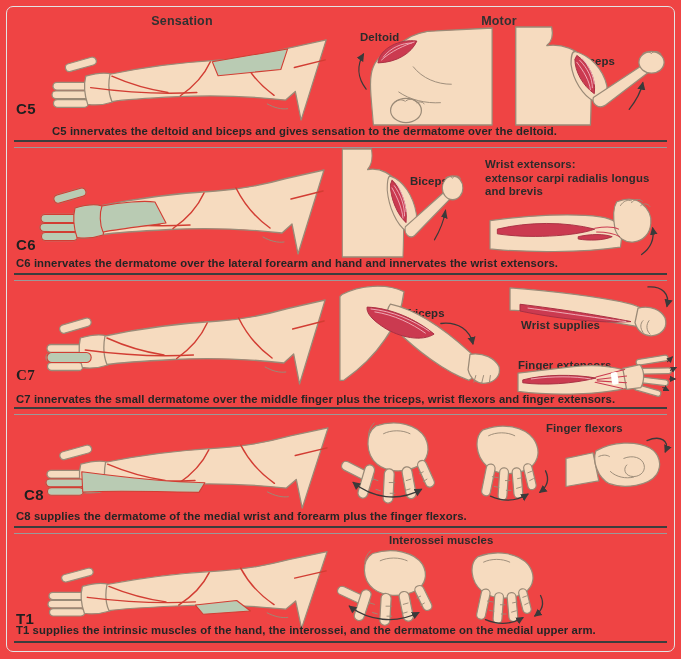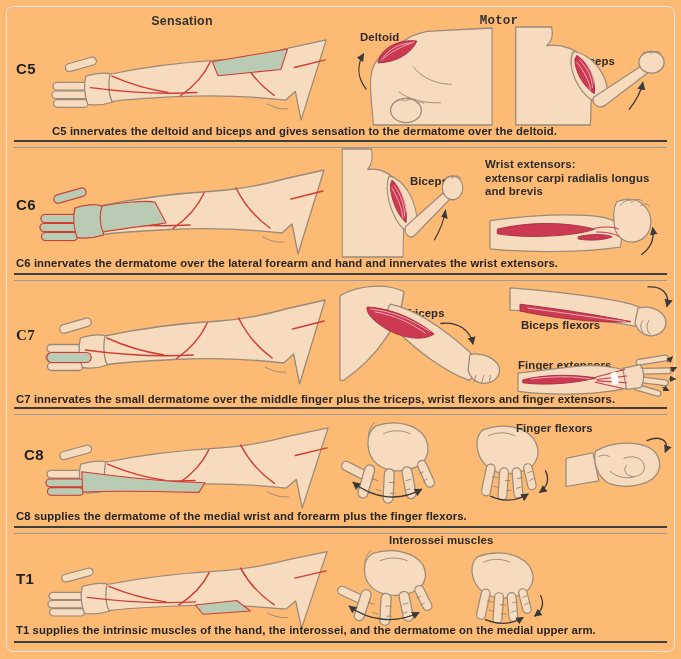--- a/index.html
+++ b/index.html
@@ -1,22 +1,22 @@
 <!DOCTYPE html>
 <html style="--skin: #f6dbbf; --skin-shade: #ecc9a4; --outline: #9a8a77; --dermatome-green: #b9cbb3; --dermatome-line-red: #d23d33; --muscle-red: #cb3a50; --muscle-dark: #a72f42; --muscle-light: #f2b9c3; --arrow: #3a3a3a; --text: #262626; --divider-dark: #3d3d3d; --divider-light: #9a9a9a; --card-border: #e3e3e3;"><head>
 <meta charset="utf-8">
 <style>
   html,body{margin:0;padding:0;background:#fff;}
-  #page{position:relative;width:681px;height:659px;background:#fdba74;overflow:hidden;
+  #page{position:relative;width:681px;height:659px;background:#ef4444;overflow:hidden;
         font-family:"Liberation Sans",sans-serif;color:var(--text,#262626);}
   .card{position:absolute;left:6px;top:6px;right:6px;bottom:7px;
         border:1px solid var(--card-border,#e3e3e3);border-radius:7px;}
   .abs{position:absolute;}
   .colhead{font-size:12.5px;font-weight:bold;color:#313131;text-align:center;letter-spacing:.2px;}
-  .rootlbl{font-size:15px;font-weight:bold;color:#1f1f1f;letter-spacing:.3px;}
+  .rootlbl{font-size:15px;font-weight:bold;color:#1f1f1f;letter-spacing:.3px;margin-top:40px;}
   .figlbl{font-size:11.4px;font-weight:bold;color:#2b2b2b;letter-spacing:.1px;line-height:13.5px;white-space:pre-line;}
   .caption{font-size:11.3px;font-weight:bold;color:#252525;letter-spacing:.1px;white-space:nowrap;}
   .div-a{border-top:2px solid var(--divider-dark,#3d3d3d);height:0;}
   .div-b{border-top:1px solid var(--divider-light,#9a9a9a);height:0;}
   svg.fig{position:absolute;overflow:visible;}
   .skin{fill:var(--skin,#f6dbbf);stroke:var(--outline,#9a8a77);stroke-width:1.3;stroke-linejoin:round;stroke-linecap:round;}
   .sline{fill:none;stroke:var(--outline,#9a8a77);stroke-width:1;stroke-linecap:round;}
   .dline{fill:none;stroke:var(--dermatome-line-red,#d23d33);stroke-width:1.5;stroke-linecap:round;}
   .green{fill:var(--dermatome-green,#b9cbb3);stroke:var(--dermatome-line-red,#d23d33);stroke-width:1.1;stroke-linejoin:round;}
   .muscle{fill:var(--muscle-red,#cb3a50);stroke:var(--muscle-dark,#a72f42);stroke-width:1;stroke-linejoin:round;}
@@ -152,21 +152,21 @@
         <path class="skin" d="M0,26 L28,20 L34,50 L0,56 Z"></path>
         <path class="skin" d="M31,18 C48,8 73,7 87,15 C97,21 100,33 94,43 C86,55 61,59 45,53 C33,47 27,29 31,18 Z"></path>
         <path class="sline" d="M60,26 C69,22 79,25 81,33 C83,41 75,47 67,45 C61,43.5 59,37 63,33 M46,40 C52,46 62,48 70,46"></path>
         <path class="sline" d="M34,24 C38,22 42,22 45,24"></path>
         <path class="arrow" marker-end="url(#ah)" d="M84,7 C98,1 108,7 103,19"></path>
       </g>
     </defs>
   </svg>
 
   <div class="abs colhead" style="left:146px;top:14px;width:72px;">Sensation</div>
-  <div class="abs colhead" style="left:468px;top:14px;width:62px;font-family:Liberation Mono, monospace;">Motor</div>
+  <div class="abs colhead" style="left:468px;top:14px;width:62px;">Motor</div>
 
   <section>
     <div class="abs rootlbl" style="left:16px;top:60px;">C5</div>
     <svg class="fig" style="left:52px;top:36px;" width="280" height="88" viewBox="0 0 290 92" preserveAspectRatio="none">
       <use href="#g-arm"></use>
       <path class="green" d="M166,27 L244,13.5 L237,35 L172,41.5 Z"></path>
     </svg>
     <div class="abs figlbl" style="left:360px;top:31px;">Deltoid</div>
     <svg class="fig" style="left:348px;top:28px;" width="145" height="97" viewBox="0 0 160 100" preserveAspectRatio="none">
         <use href="#g-deltoid"></use>
@@ -211,21 +211,21 @@
   <section>
     <div class="abs rootlbl" style="left:16px;top:327px;font-family:Liberation Serif, serif;">C7</div>
     <svg class="fig" style="left:46px;top:296px;" width="285" height="92" viewBox="0 0 290 92" preserveAspectRatio="none">
       <use href="#g-arm"></use>
       <rect class="green" x="1" y="56.5" width="45" height="10" rx="5"></rect>
     </svg>
     <div class="abs figlbl" style="left:404px;top:307px;">Triceps</div>
     <svg class="fig" style="left:338px;top:283px;" width="165" height="106" viewBox="0 0 170 110" preserveAspectRatio="none">
         <use href="#g-triceps"></use>
       </svg>
-    <div class="abs figlbl" style="left:521px;top:319px;">Biceps flexors</div>
+    <div class="abs figlbl" style="left:521px;top:319px;">Wrist supplies</div>
     <svg class="fig" style="left:510px;top:284px;" width="160" height="54" viewBox="0 0 160 56" preserveAspectRatio="none">
         <use href="#g-wristflex"></use>
       </svg>
     <div class="abs figlbl" style="left:518px;top:343px;margin-top:16px;">Finger extensors</div>
     <svg class="fig" style="left:518px;top:356px;" width="160" height="44" viewBox="0 0 168 46" preserveAspectRatio="none">
         <use href="#g-fingerext"></use>
       </svg>
     <div class="abs caption" style="left:16px;top:393px;">C7 innervates the small dermatome over the middle finger plus the triceps, wrist flexors and finger extensors.</div>
     <div class="abs div-a" style="left:14px;right:14px;top:407px;"></div>
     <div class="abs div-b" style="left:14px;right:14px;top:414px;"></div>
@@ -240,21 +240,21 @@
         <rect x="1.5" y="66.5" width="36" height="8" rx="4"></rect>
         <path d="M36,50 C80,56 120,60.5 160,61.5 L154,71.5 C115,70.5 70,69.5 37,71 Z"></path>
       </g>
     </svg>
     <svg class="fig" style="left:342px;top:420px;" width="118" height="86" viewBox="0 0 125 88" preserveAspectRatio="none">
         <use href="#g-handspread"></use>
       </svg>
     <svg class="fig" style="left:455px;top:424px;" width="112" height="80" viewBox="0 0 120 82" preserveAspectRatio="none">
         <use href="#g-handadduct"></use>
       </svg>
-    <div class="abs figlbl" style="left:516px;top:422px;text-align:right;">Finger flexors</div>
+    <div class="abs figlbl" style="left:546px;top:422px;text-align:right;">Finger flexors</div>
     <svg class="fig" style="left:566px;top:434px;" width="108" height="60" viewBox="0 0 112 64" preserveAspectRatio="none">
         <use href="#g-fist"></use>
       </svg>
     <div class="abs caption" style="left:16px;top:510px;">C8 supplies the dermatome of the medial wrist and forearm plus the finger flexors.</div>
     <div class="abs div-a" style="left:14px;right:14px;top:526px;"></div>
     <div class="abs div-b" style="left:14px;right:14px;top:533px;"></div>
   </section>
 
   <section>
     <div class="abs figlbl" style="left:389px;top:534px;">Interossei muscles</div>

